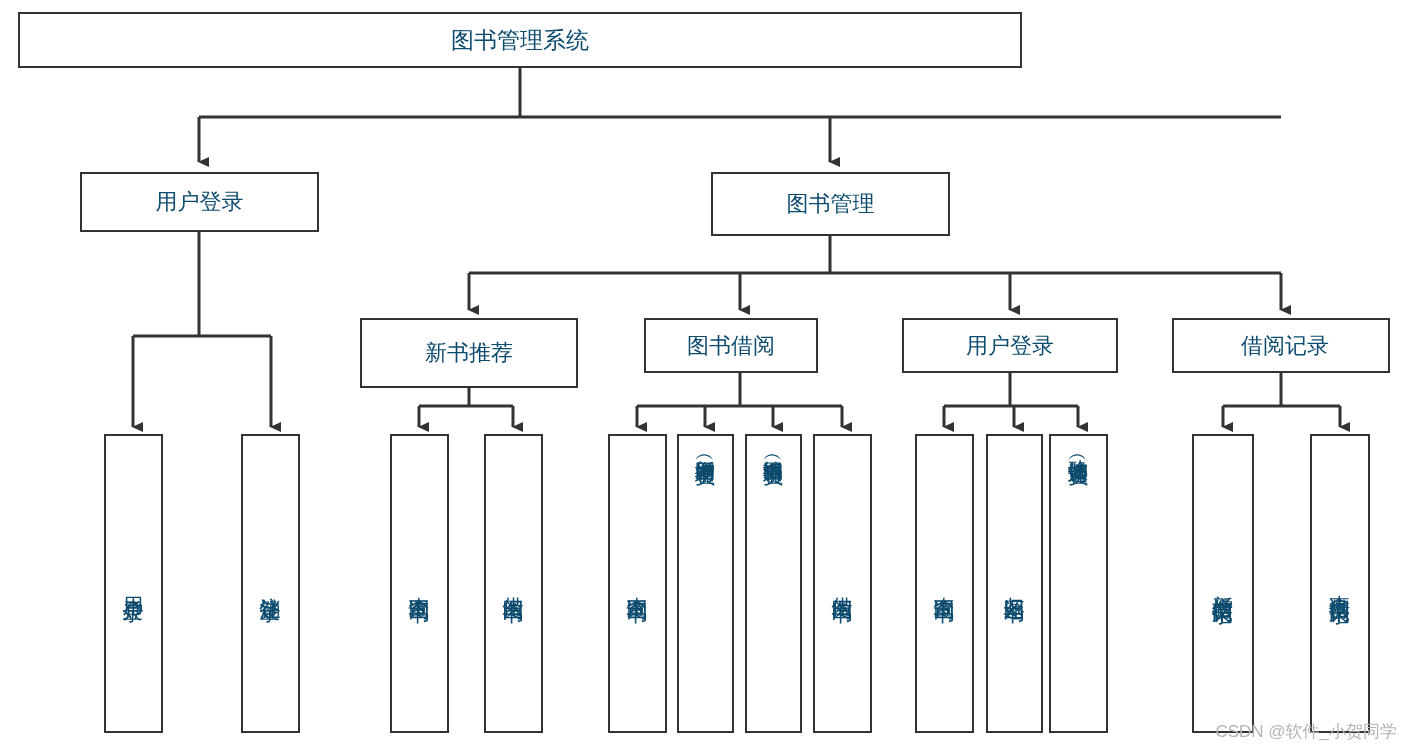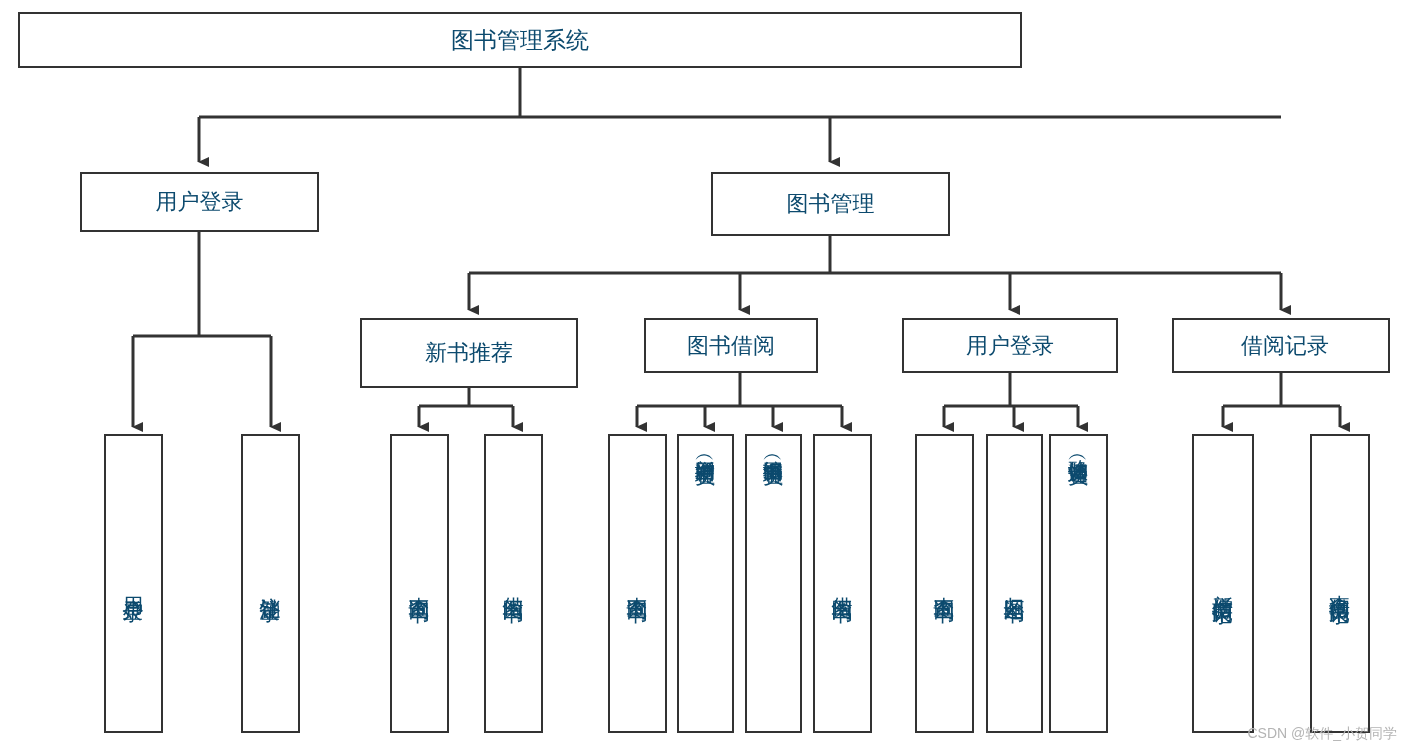--- a/index.html
+++ b/index.html
@@ -67,21 +67,21 @@
   }
   
   .node.vert.mid {
     align-items: center;
     padding-top: 0;
   }
   #watermark {
     position: absolute;
     right: 8px;
     bottom: 4px;
-    font-size: 14px;
+    font-size: 17px;
     color: #b4b4b4;
     z-index: 5;
     white-space: nowrap;
     font-family: "Liberation Sans", "DejaVu Sans", sans-serif;
   }
 </style>
 </head>
 <body>
 
 <div id="canvas">

